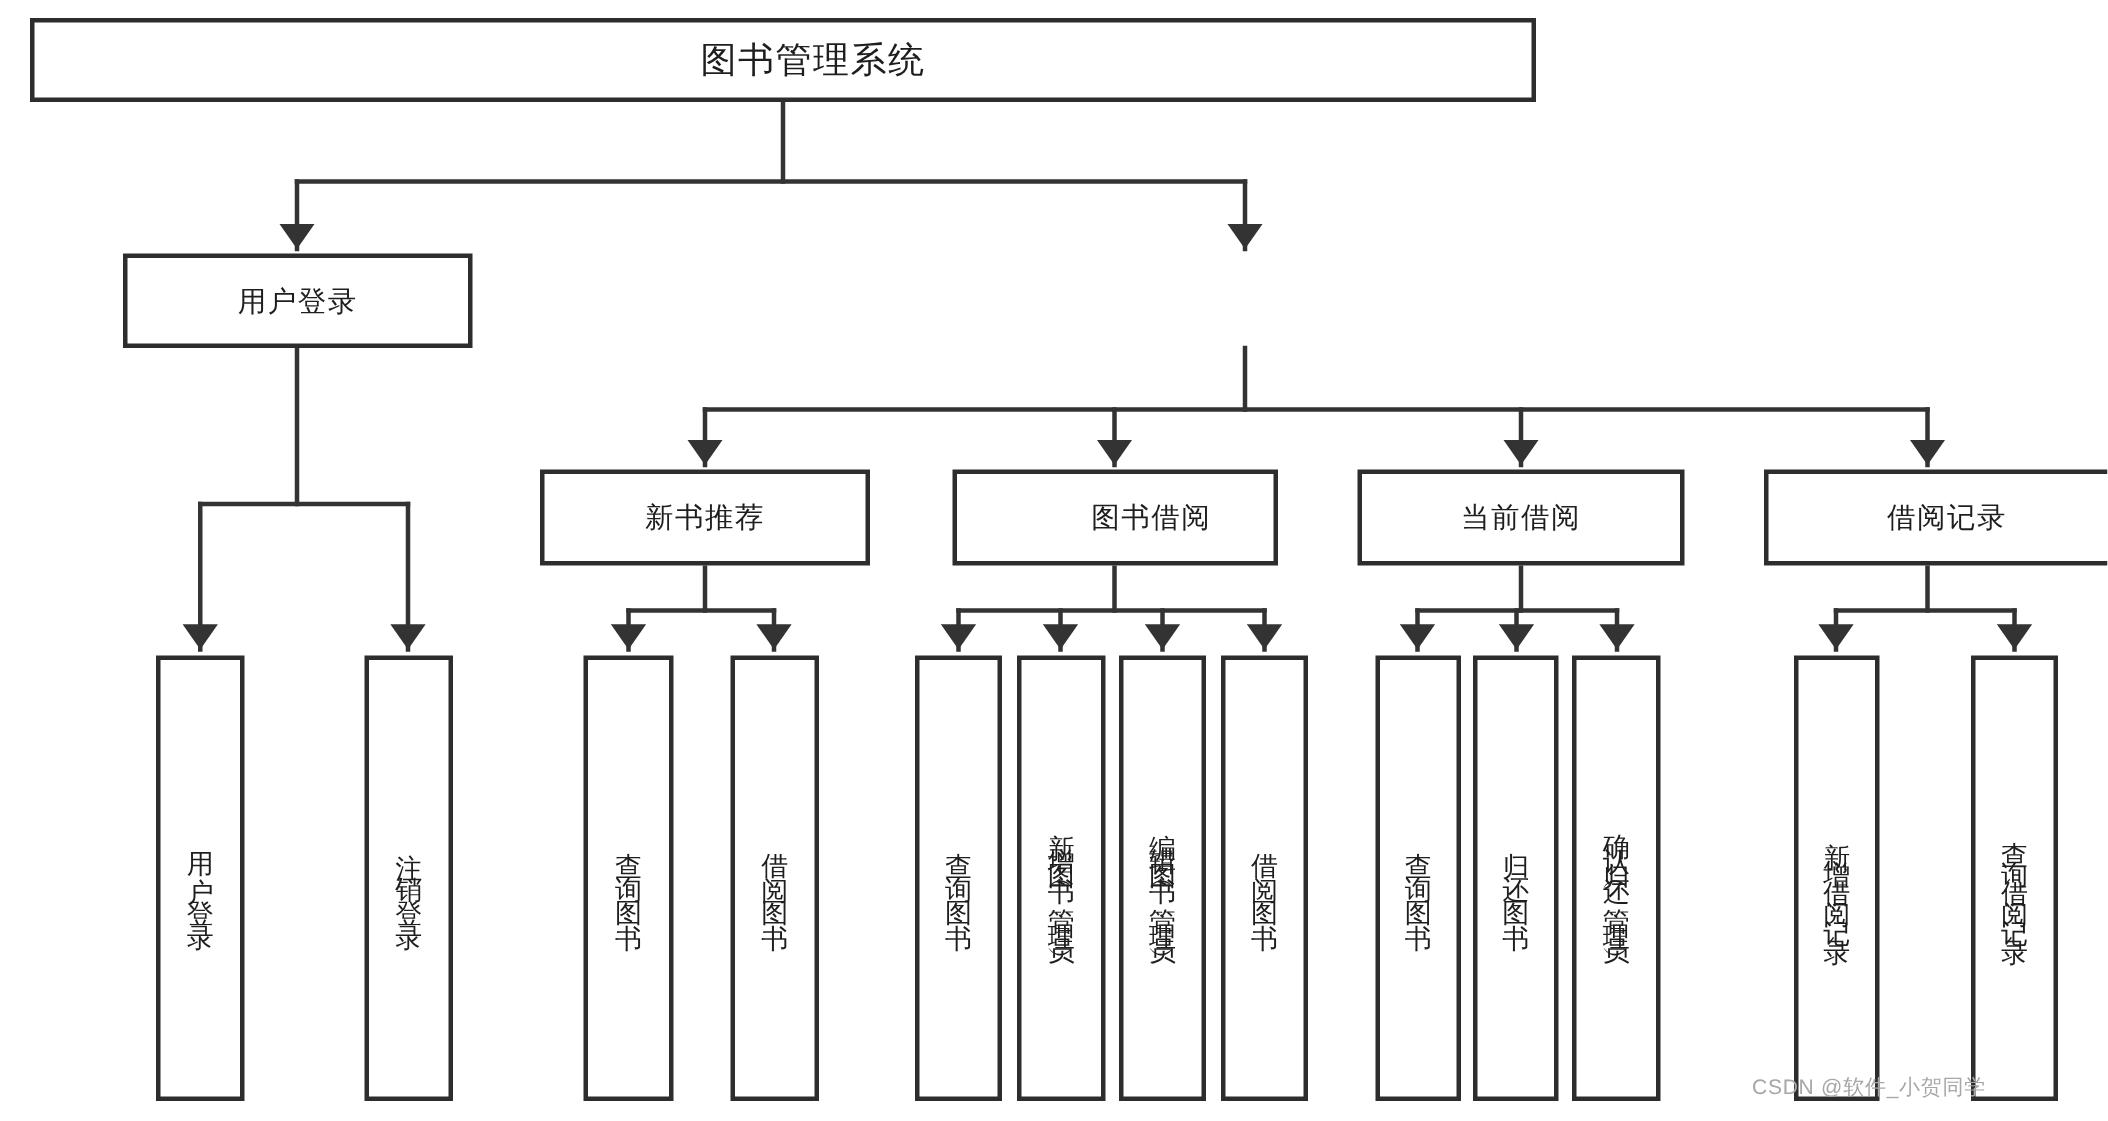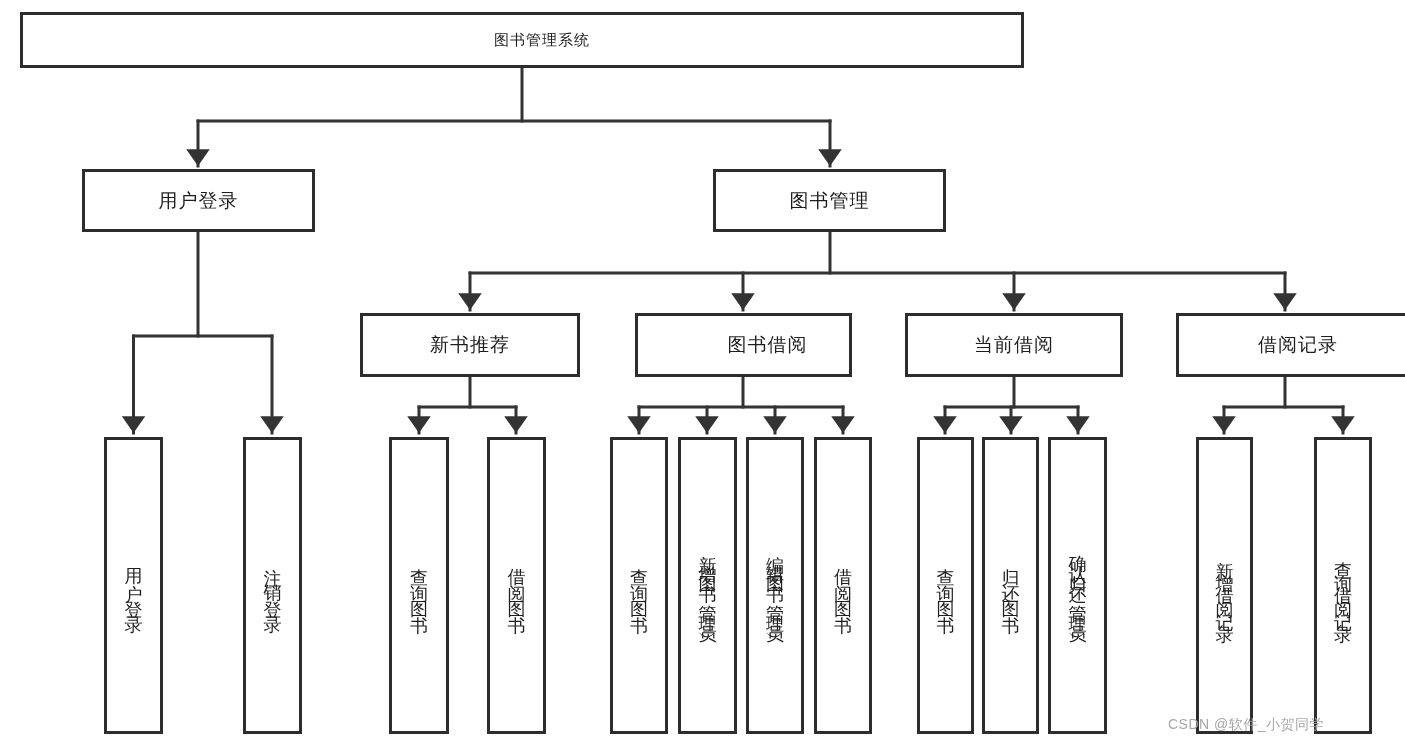--- a/index.html
+++ b/index.html
@@ -21,21 +21,21 @@
     display: flex;
     align-items: center;
     justify-content: center;
   }
   .hbox span {
     font-size: 19px;
     letter-spacing: 1px;
     white-space: nowrap;
     color: #1e1e1e;
   }
-  .root-box span { font-size: 15px; margin-left: 40px; }
+  .root-box span { font-size: 24px; margin-left: 40px; }
   .vbox span {
     writing-mode: vertical-rl;
     text-orientation: mixed;
     font-size: 18px;
     line-height: 1;
     color: #1e1e1e;
   }
   .ls4 span { letter-spacing: 16px; }
   .ls6 span { letter-spacing: 13px; }
   .ls9 span { letter-spacing: 10px; }
@@ -106,23 +106,20 @@
     </g>
   </svg>
 
   <div class="node hbox root-box" style="left:20px; top:12px; width:1004px; height:56px;">
     <span>图书管理系统</span>
   </div>
 
   <div class="node hbox" style="left:82px; top:169px; width:233px; height:63px;">
     <span>用户登录</span>
   </div>
-  <div class="node hbox" style="left:713px; top:169px; width:233px; height:63px;">
-    <span>图书管理</span>
-  </div>
 
   <div class="node hbox" style="left:360px; top:313px; width:220px; height:64px;">
     <span>新书推荐</span>
   </div>
   <div class="node hbox" style="left:635px; top:313px; width:217px; height:64px;padding-left:48px;">
     <span>图书借阅</span>
   </div>
   <div class="node hbox" style="left:905px; top:313px; width:218px; height:64px;text-align:center;">
     <span>当前借阅</span>
   </div>

